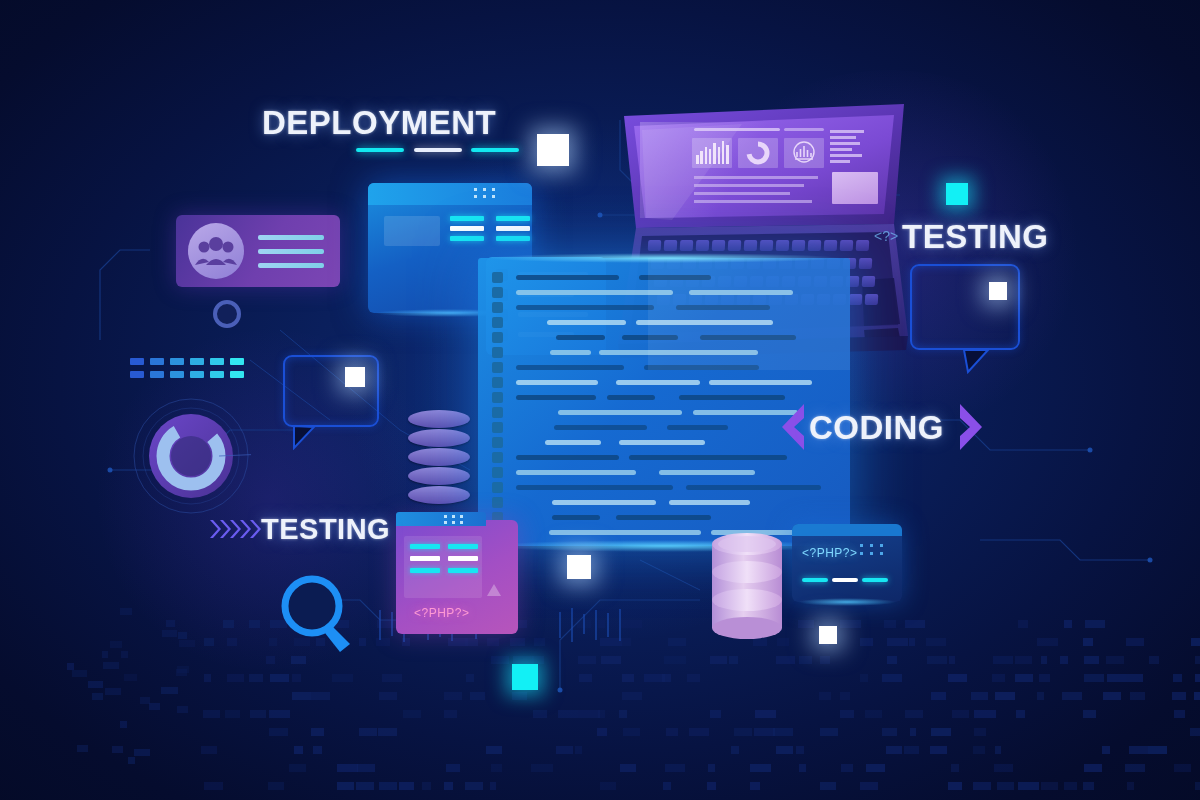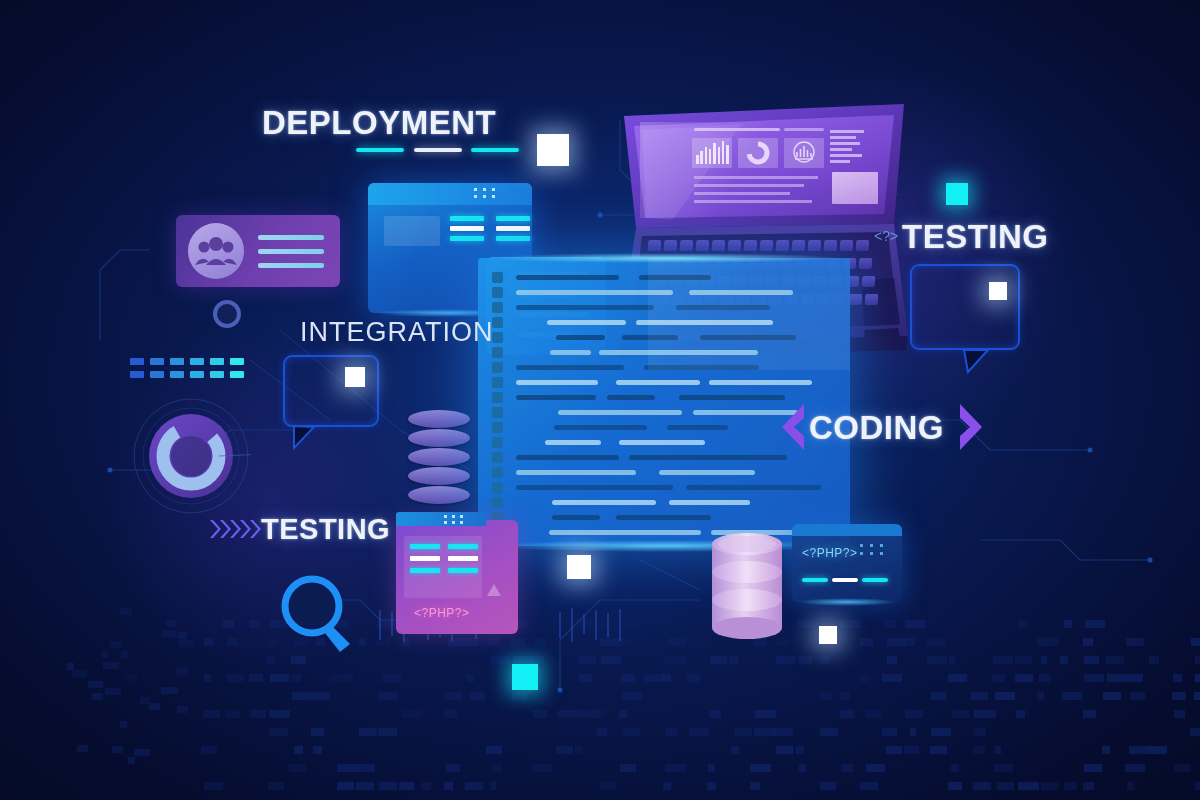--- a/index.html
+++ b/index.html
@@ -765,21 +765,20 @@
       </svg>
     </div>
 
   <div class="label bold glowtext" style="left:262px;top:104px;font-size:33px;">DEPLOYMENT</div>
   <div id="dep-ul">
       <div id="dep-ul-host"></div>
     </div>
 
   <div class="label bold glowtext" style="left:902px;top:218px;font-size:33px;">TESTING</div>
 
-  <div class="label thin" style="left:300px;top:317px;font-size:27px;letter-spacing:1px;">INTEGRATION</div>
 
   <div class="label bold glowtext" style="left:261px;top:513px;font-size:29px;">TESTING</div>
 
   <div class="label bold glowtext" style="left:809px;top:409px;font-size:33px;">CODING</div>
 
   <div style="position:absolute;left:874px;top:228px;color:#6fb6f0;font-size:14px;opacity:.75;">&lt;?&gt;</div>
 
 
 <div style="position: absolute; left: 356px; top: 148px; width: 48px; height: 4px; border-radius: 2px; background: rgb(18, 232, 240); box-shadow: rgba(25, 230, 245, 0.85) 0px 0px 8px;"></div>
     <div style="position: absolute; left: 414px; top: 148px; width: 48px; height: 4px; border-radius: 2px; background: rgb(232, 238, 252); box-shadow: rgba(255, 255, 255, 0.6) 0px 0px 8px;"></div>

